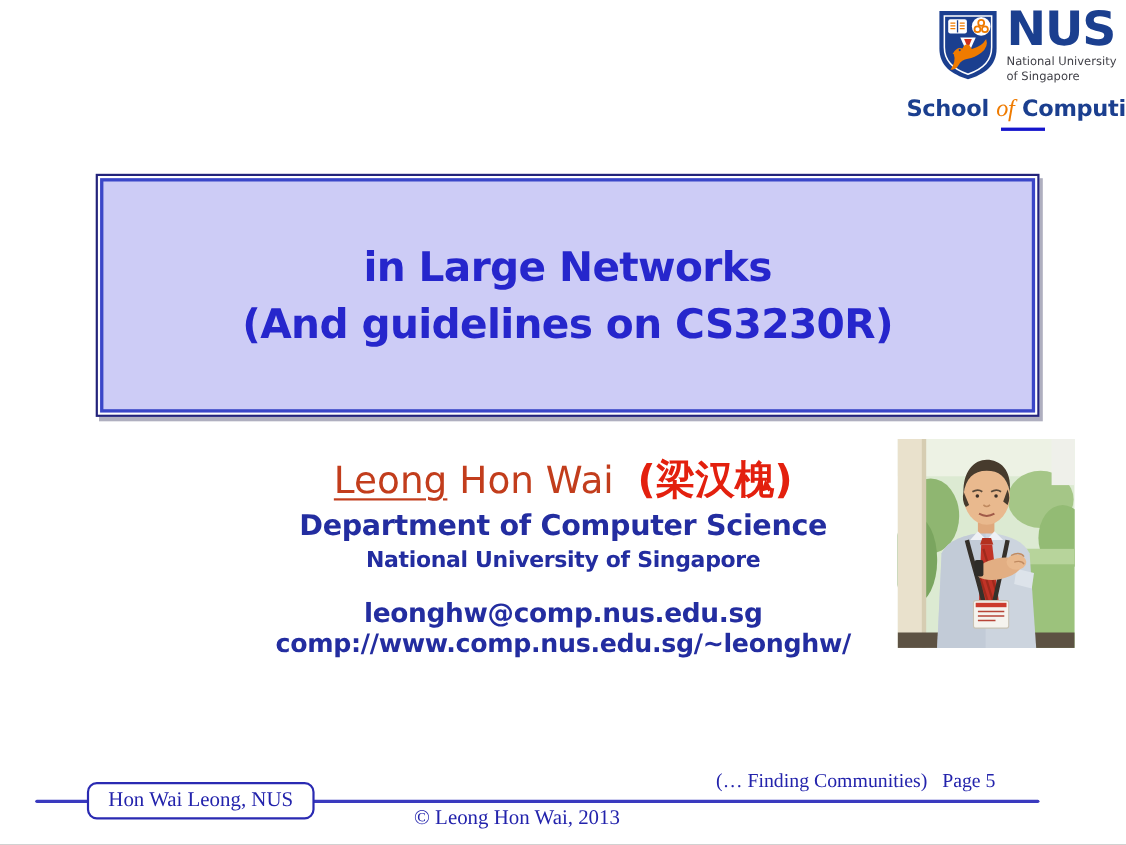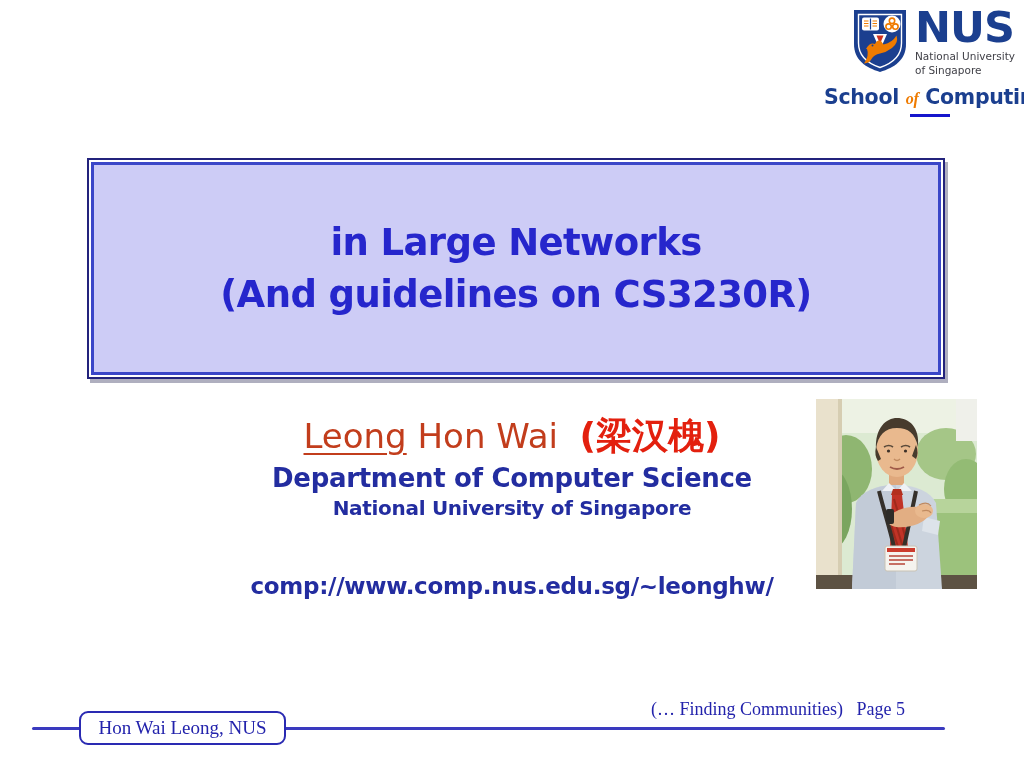--- a/index.html
+++ b/index.html
@@ -20,22 +20,22 @@
     color:var(--nus_blue,#1b3f8f); letter-spacing:-1px;
   }
   .logo-sub {
     font-size:10.5px; font-weight:500; color:#3f3f46; line-height:1.3; margin-top:5px;
   }
   .logo-school {
     margin-top:7px; text-align:center; font-size:20.5px; font-weight:bold;
     color:var(--nus_blue,#1b3f8f); letter-spacing:-0.3px; white-space:pre;
   }
   .logo-school .of {
-    font-family:"Liberation Serif", serif; font-style:italic; font-weight:bold;
-    color:var(--nus_orange,#ef7b00); font-size:16px;
+    font-family:"Liberation Serif", serif; font-style:italic; font-weight:normal;
+    color:var(--nus_orange,#ef7b00); font-size:22px;
   }
   .logo-underline { width:40px; height:3px; background:#1515cc; margin:5px 0 0 86px; }
 
   
   .title-box-outer {
     position:absolute; left:87px; top:158px; width:858px; height:221px;
     background:#ffffff; border:2px solid var(--title_box_border,#23237c);
     box-shadow:3px 4px 0 rgba(96,96,128,0.5);
   }
   .title-box-inner {
@@ -127,20 +127,21 @@
   <div class="title-box-outer">
     <div class="title-box-inner">
       <div class="title-line">in Large Networks</div>
       <div class="title-line">(And guidelines on CS3230R)</div>
     </div>
   </div>
 
   <div class="line name"><span class="uline">Leong</span><span> Hon Wai  </span><span class="cjk">(梁汉槐)</span></div>
   <div class="line dept">Department of Computer Science</div>
   <div class="line univ">National University of Singapore</div>
+  <div class="line email">leonghw@comp.nus.edu.sg</div>
   <div class="line url">comp://www.comp.nus.edu.sg/~leonghw/</div>
 
   <svg class="photo" viewBox="0 0 161 190">
     <rect x="0" y="0" width="161" height="190" fill="#dcead2"></rect>
     <rect x="0" y="0" width="161" height="34" fill="#edf2e4"></rect>
     <ellipse cx="30" cy="70" rx="26" ry="34" fill="#8fb671"></ellipse>
     <ellipse cx="16" cy="110" rx="20" ry="40" fill="#7aa55f"></ellipse>
     <ellipse cx="130" cy="55" rx="30" ry="26" fill="#a5c687"></ellipse>
     <ellipse cx="150" cy="90" rx="22" ry="30" fill="#93bb74"></ellipse>
     <rect x="98" y="100" width="63" height="90" fill="#9cc27c"></rect>
@@ -181,14 +182,15 @@
     <rect x="70" y="110" width="8" height="15" rx="2" fill="#2e2c28"></rect>
 
     <rect x="69" y="147" width="32" height="25" rx="2" fill="#f5f3ee" stroke="#c8c2b4" stroke-width="1"></rect>
     <rect x="71" y="149" width="28" height="4" fill="#cc3b2d"></rect>
     <path d="M73,157 h24 M73,161 h24 M73,165 h16" stroke="#b74437" stroke-width="1.4"></path>
   </svg>
 
   <div class="footer-right">(… Finding Communities)   Page 5</div>
   <div class="footer-line"></div>
   <div class="footer-box">Hon Wai Leong, NUS</div>
+  <div class="footer-copy">© Leong Hon Wai, 2013</div>
 
 </div>
 
 </body></html>

